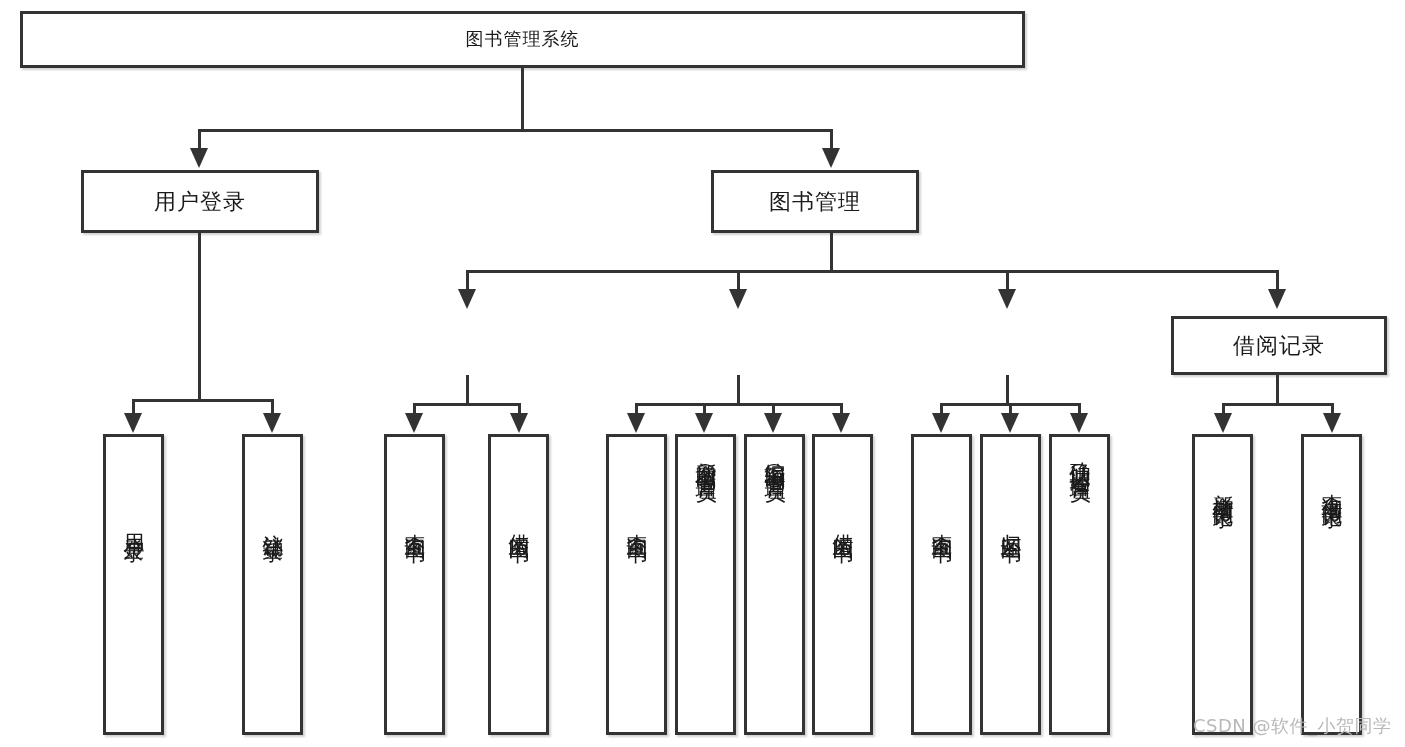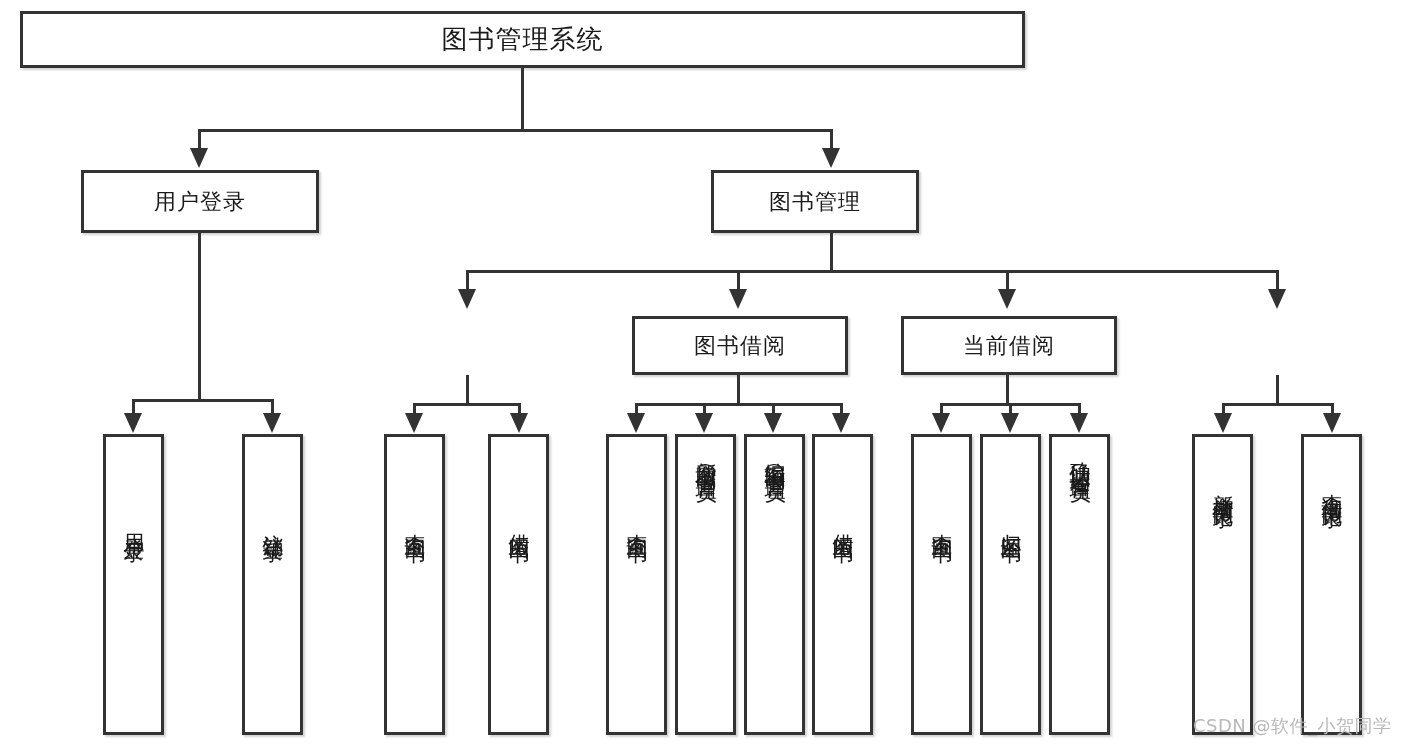--- a/index.html
+++ b/index.html
@@ -32,21 +32,21 @@
     letter-spacing: 1px;
     line-height: 1.25;
     text-align: center;
     white-space: nowrap;
   }
   
   .node.horiz .label {
     font-size: 22px;
   }
   .node.root .label {
-    font-size: 26px;
+    font-size: 18px;
   }
   
   .node.vert {
     align-items: flex-start;
     padding-top: 6px;
   }
   .node.vert .label {
     font-size: 21px;
     writing-mode: vertical-rl;
     text-orientation: upright;
@@ -115,25 +115,22 @@
   <div class="hline" style="left:466px; top:270px; width:813px;"></div>
   <div class="vline" style="left:466px; top:270px; height:22px;"></div>
   <div class="arrow" style="left:458px; top:289px;"></div>
   <div class="vline" style="left:737px; top:270px; height:22px;"></div>
   <div class="arrow" style="left:729px; top:289px;"></div>
   <div class="vline" style="left:1006px; top:270px; height:22px;"></div>
   <div class="arrow" style="left:998px; top:289px;"></div>
   <div class="vline" style="left:1276px; top:270px; height:22px;"></div>
   <div class="arrow" style="left:1268px; top:289px;"></div>
 
-  <div class="node horiz" style="left:632px; top:316px; width:216px; height:59px;">
-    <span class="label">图书借阅</span>
-  </div>
-  <div class="node horiz" style="left:901px; top:316px; width:216px; height:59px;">
-    <span class="label">当前借阅</span>
+  <div class="node horiz" style="left:1171px; top:316px; width:216px; height:59px;">
+    <span class="label">借阅记录</span>
   </div>
 
   <div class="vline" style="left:466px; top:375px; height:30px;"></div>
   <div class="hline" style="left:413px; top:403px; width:108px;"></div>
   <div class="vline" style="left:413px; top:403px; height:13px;"></div>
   <div class="arrow" style="left:405px; top:413px;"></div>
   <div class="vline" style="left:518px; top:403px; height:13px;"></div>
   <div class="arrow" style="left:510px; top:413px;"></div>
 
   <div class="vline" style="left:737px; top:375px; height:30px;"></div>

